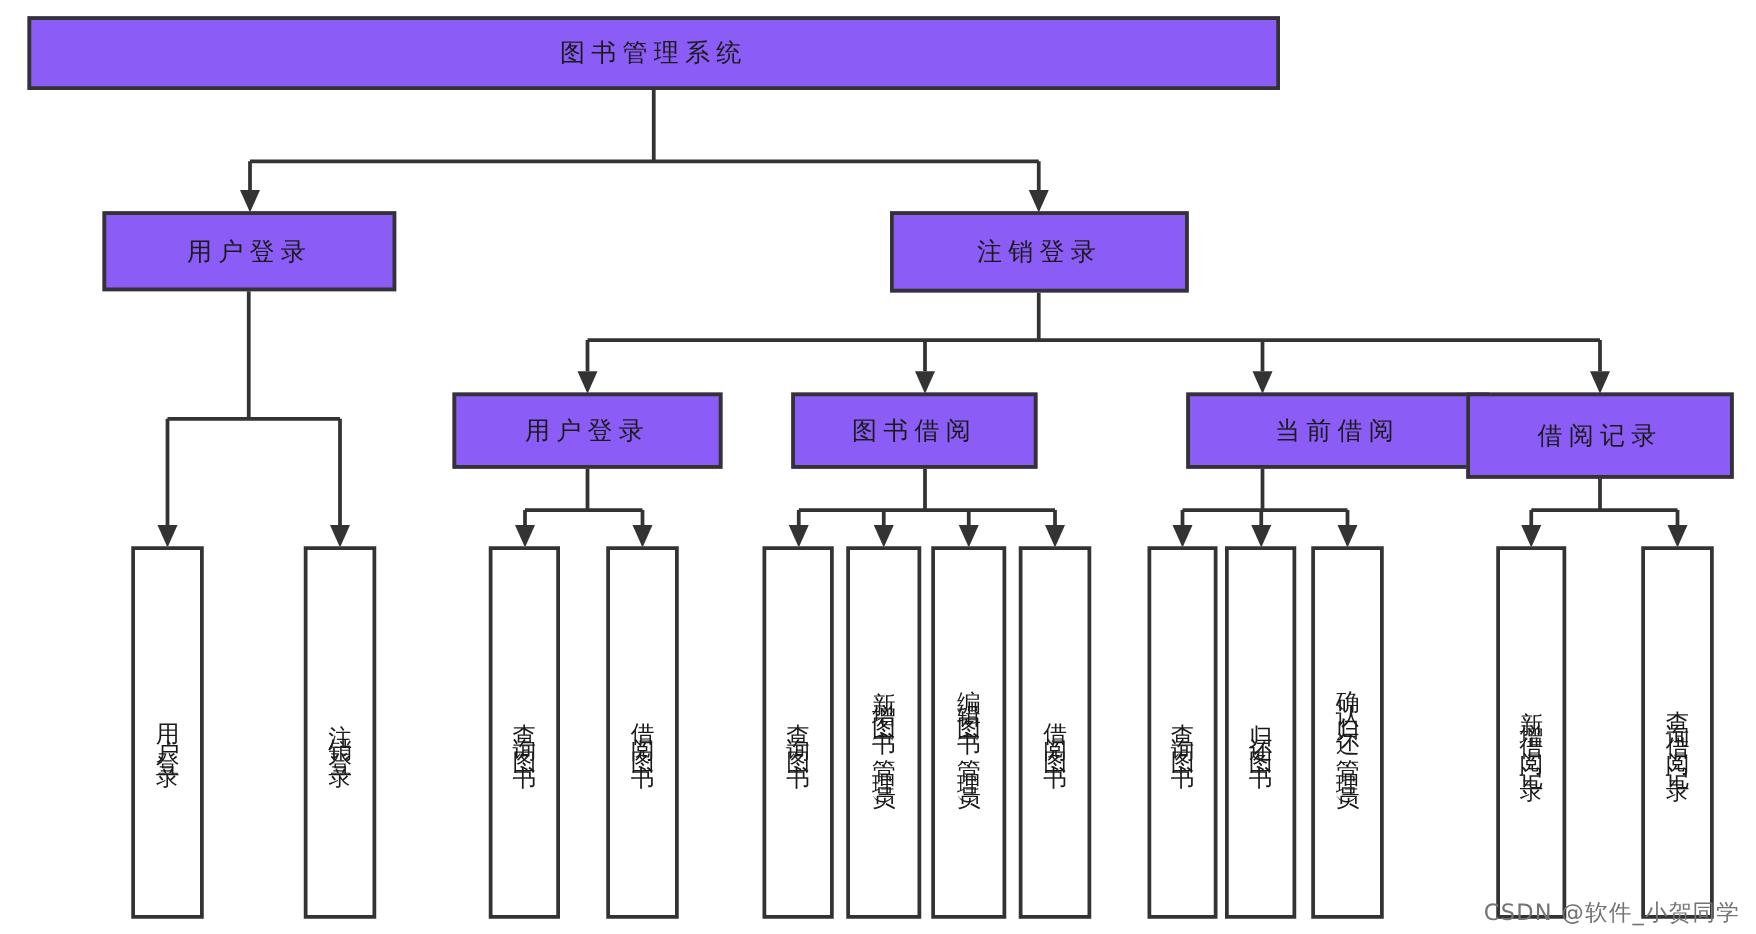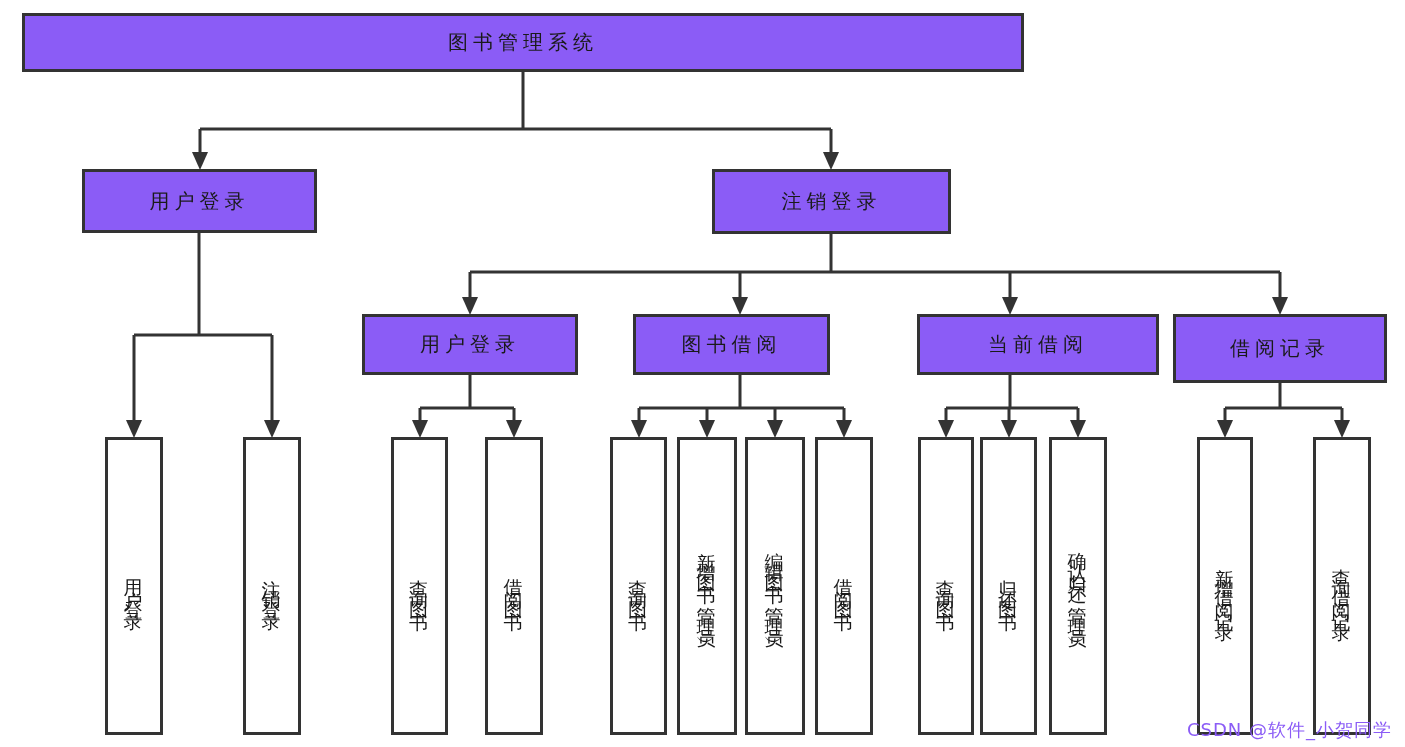--- a/index.html
+++ b/index.html
@@ -35,21 +35,21 @@
     text-orientation:mixed;
     font-size:19px;letter-spacing:11px;
     color:#1a1a1a;
     white-space:nowrap;
   }
   .watermark{
     position:absolute;
     right:13px;bottom:5px;
     font-size:18px;
     letter-spacing:1px;
-    color:#8b5cf6;
+    color:#737373;
     white-space:nowrap;
   }
 </style>
 </head>
 <body>
 
 <div class="stage">
 
   <svg class="wires" viewBox="0 0 1405 747" xmlns="http://www.w3.org/2000/svg">
 
@@ -87,21 +87,21 @@
     <polygon points="1334,420 1350,420 1342,438"></polygon>
   </svg>
 
   <div class="node" style="left:22px;top:13px;width:1002px;height:59px">图书管理系统</div>
 
   <div class="node" style="left:82px;top:169px;width:235px;height:64px">用户登录</div>
   <div class="node" style="left:712px;top:169px;width:239px;height:65px">注销登录</div>
 
   <div class="node" style="left:362px;top:314px;width:216px;height:61px">用户登录</div>
   <div class="node" style="left:633px;top:314px;width:197px;height:61px">图书借阅</div>
-  <div class="node" style="left:917px;top:314px;width:242px;height:61px">当前借阅</div>
+  <div class="node" style="left:949px;top:314px;width:242px;height:61px">当前借阅</div>
   <div class="node" style="left:1173px;top:314px;width:214px;height:69px">借阅记录</div>
 
   <div class="leaf" style="left:105px;width:58px">用户登录</div>
   <div class="leaf" style="left:243px;width:58px">注销登录</div>
 
   <div class="leaf" style="left:391px;width:57px">查询图书</div>
   <div class="leaf" style="left:485px;width:58px">借阅图书</div>
 
   <div class="leaf" style="left:610px;width:57px">查询图书</div>
   <div class="leaf" style="left:677px;width:60px">新增图书（管理员）</div>

